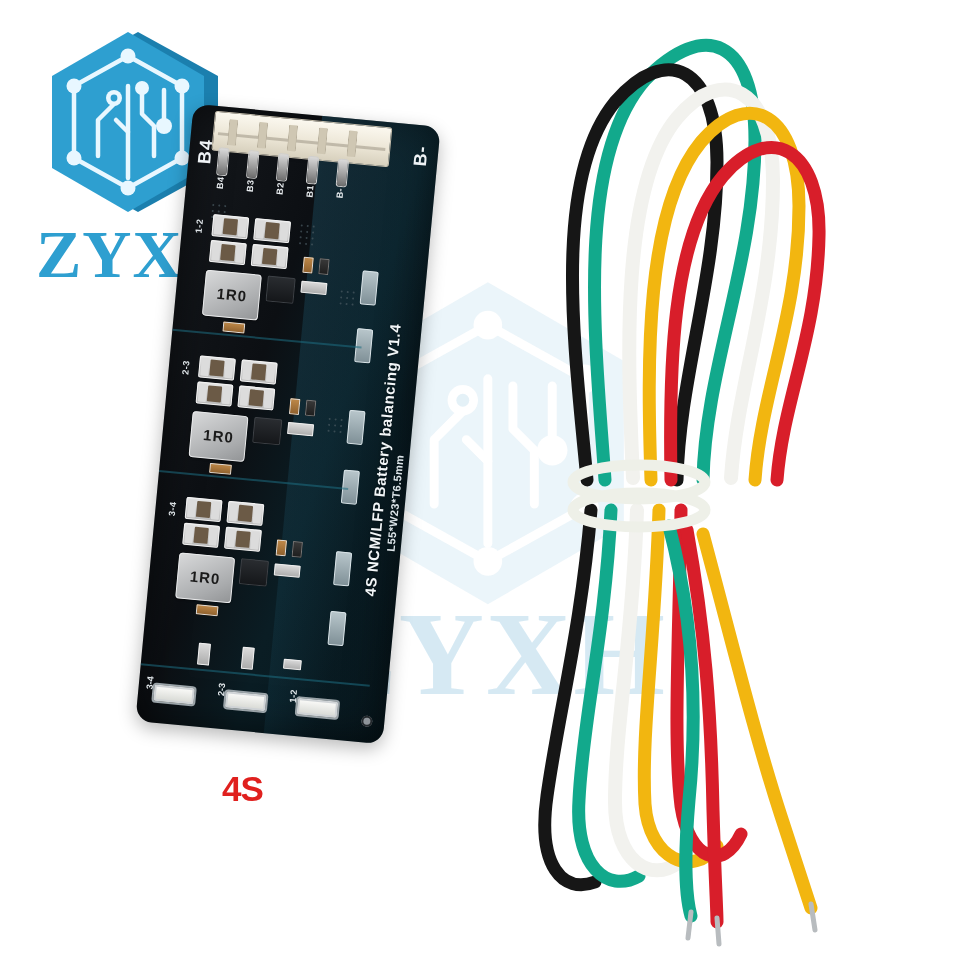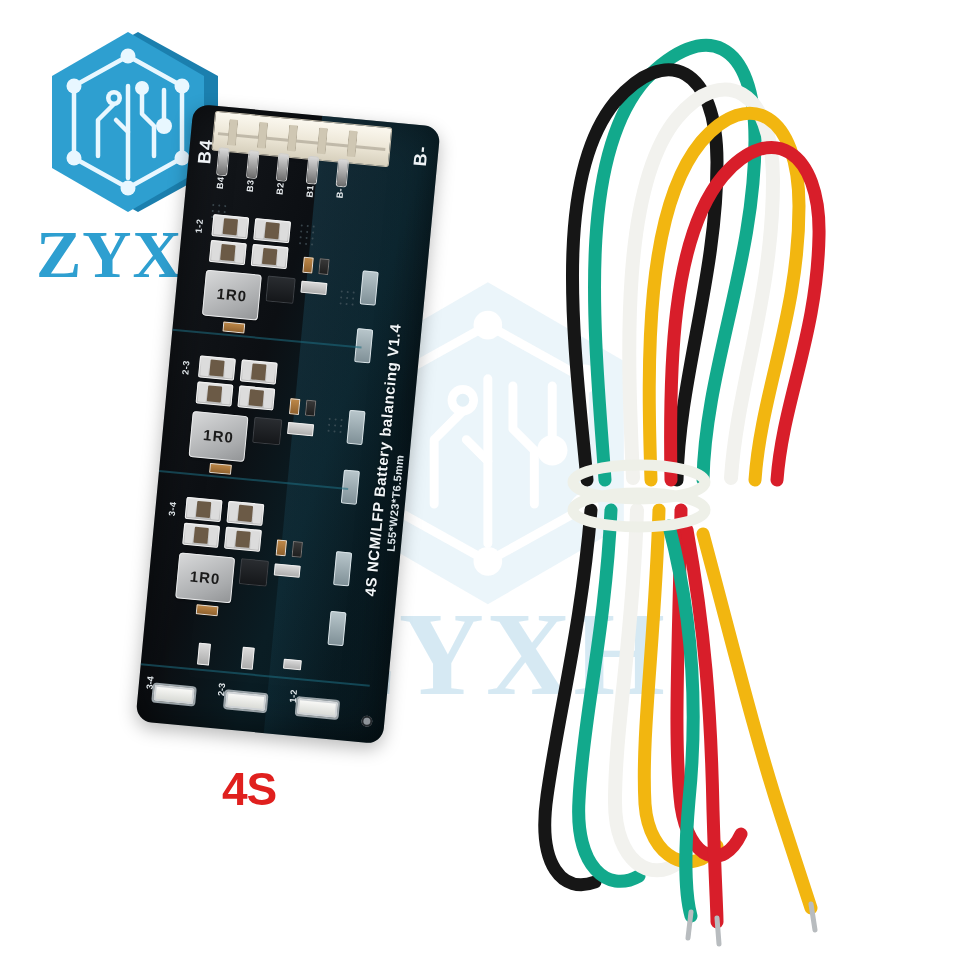--- a/index.html
+++ b/index.html
@@ -140,21 +140,21 @@
   }
   .ledlabel{
     position:absolute;top:-2px;color:#e3e9ec;font-size:9px;font-weight:700;
     writing-mode:vertical-rl;transform:rotate(180deg);
   }
   .trace{position:absolute;background:rgba(30,110,130,.55);}
 
   
   #cap4s{
     position:absolute;left:222px;top:758px;width:110px;height:62px;
-    color:#e0201e;font-size:46px;font-weight:700;line-height:62px;
+    color:#e0201e;font-size:35px;font-weight:700;line-height:62px;
     font-family:"Liberation Sans", sans-serif;letter-spacing:-1px;
   }
 
   
   #harness{position:absolute;left:455px;top:10px;width:500px;height:945px;}
 </style>
 </head>
 <body>
 
 <div id="stage">

